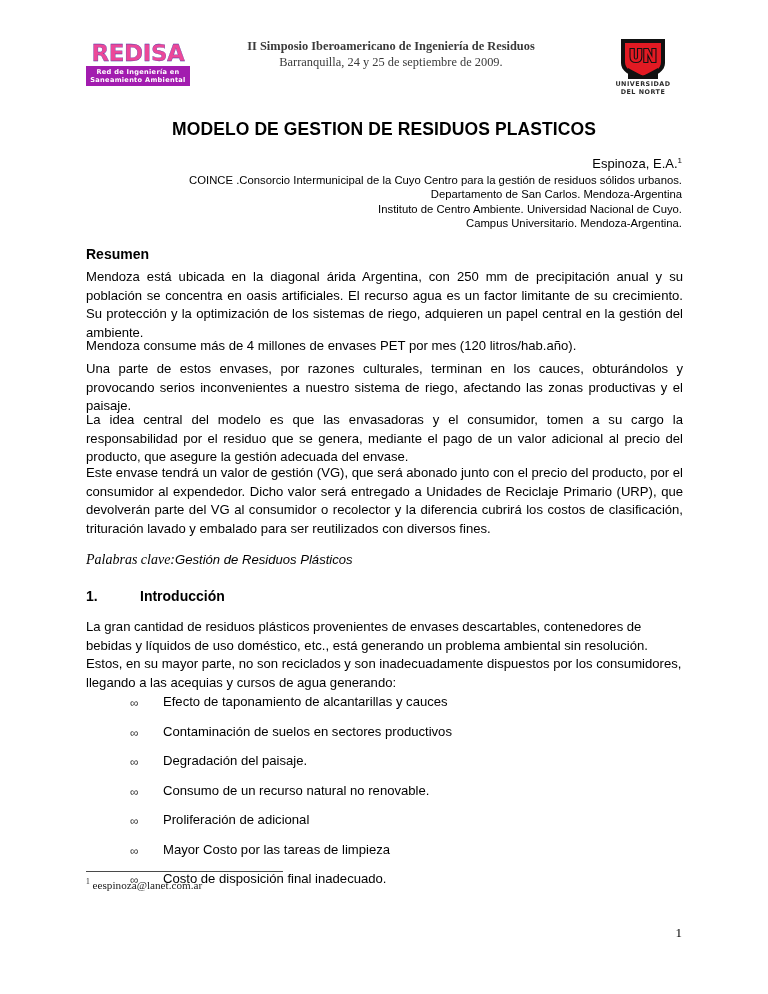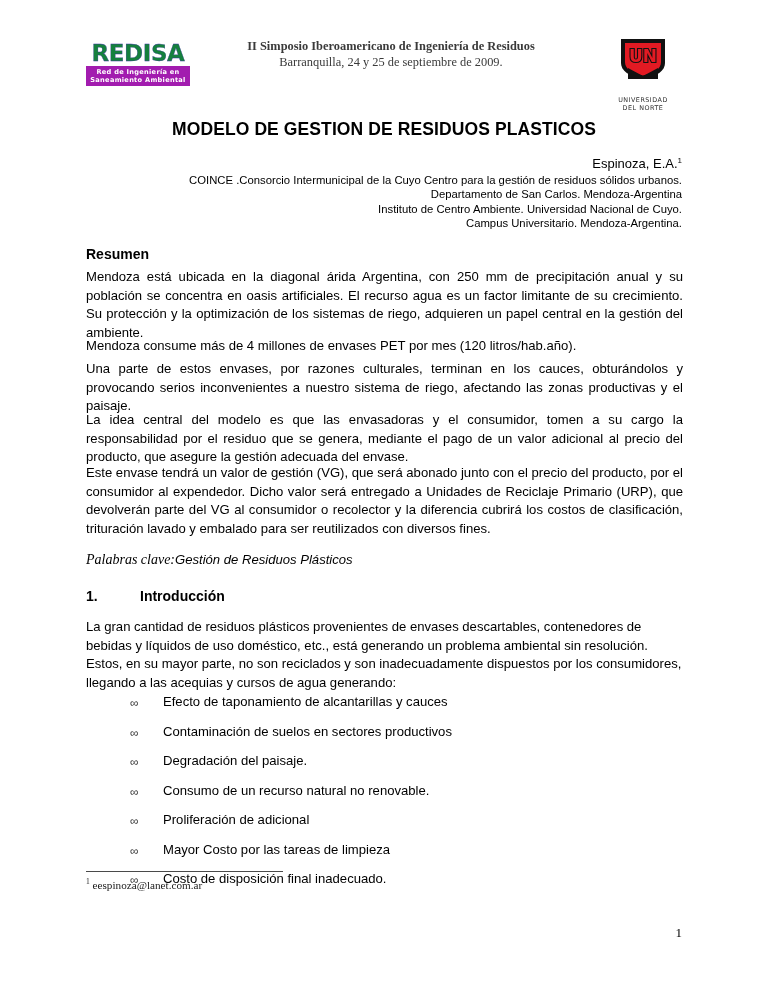--- a/index.html
+++ b/index.html
@@ -32,21 +32,21 @@
     top: 4px;
     width: 104px;
     text-align: center;
     line-height: 1;
   }
   .redisa-word {
     font-family: "DejaVu Sans", sans-serif;
     font-weight: bold;
     font-size: 23px;
     letter-spacing: -0.4px;
-    color: #15803d;
+    color: #ec4899;
     line-height: 22px;
     display: block;
     -webkit-text-stroke: 0.3px #3b2fa3;
   }
   .redisa-box {
     margin-top: 2px;
     background: #a21caf;
     color: #ffffff;
     font-family: "DejaVu Sans", sans-serif;
     font-weight: bold;
@@ -86,23 +86,23 @@
     text-align: center;
   }
   .un-shield {
     position: relative;
     width: 56px;
     height: 42px;
     margin: 0 auto;
   }
   .un-shield svg { display: block; }
   .un-text {
-    margin-top: 17px;
+    margin-top: 1px;
     font-family: "DejaVu Sans", sans-serif;
-    font-weight: normal;
+    font-weight: bold;
     font-size: 6.4px;
     letter-spacing: 0.5px;
     line-height: 7.6px;
     color: #2d2d2d;
   }
   .un-text span { display: block; }
 
   
   .doc-title {
     position: absolute;

